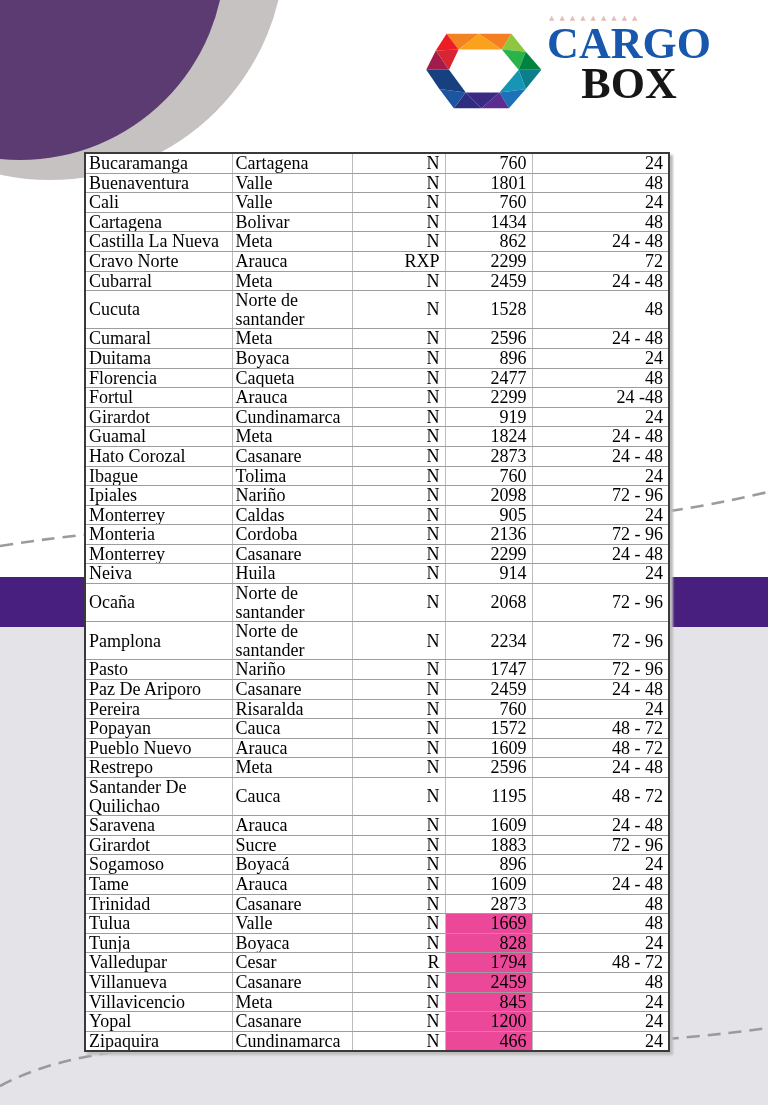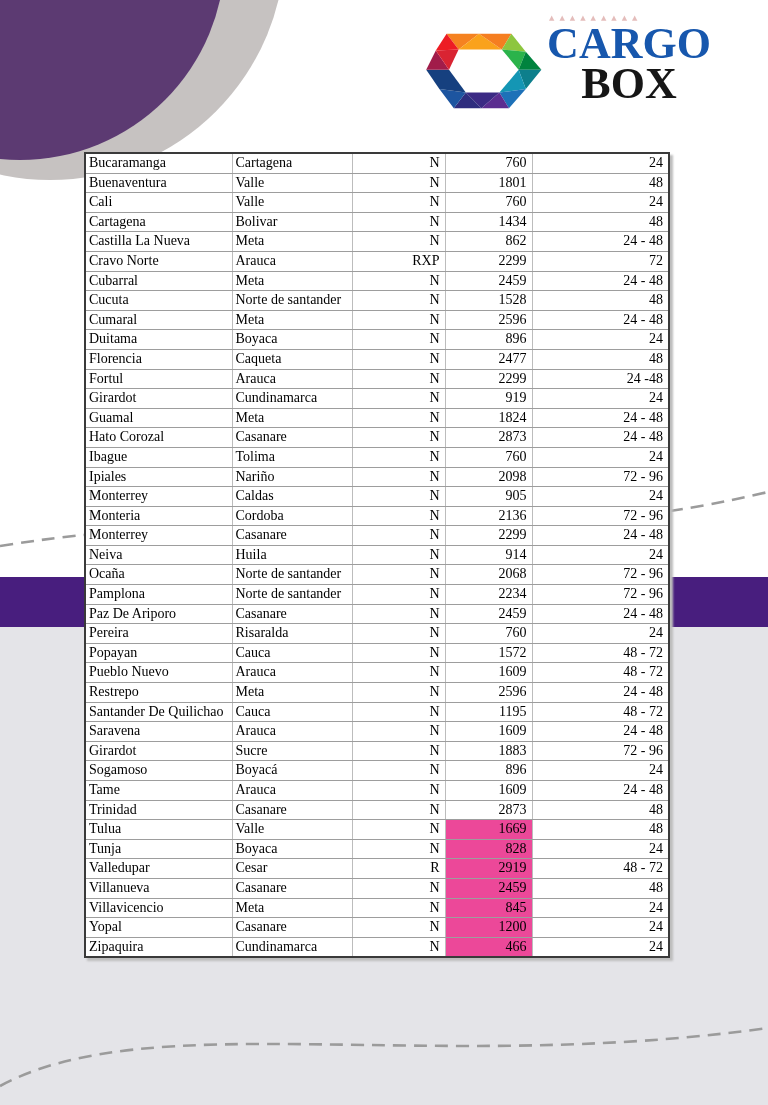--- a/index.html
+++ b/index.html
@@ -25,21 +25,21 @@
   .logo-text{
     position:absolute;left:118px;top:10px;width:172px;text-align:center;
     font-family:Liberation Serif, serif;font-weight:bold;line-height:40px;
   }
   .logo-word{font-size:44px;letter-spacing:0px;display:block;}
   
   .tbl-wrap{position:absolute;left:84px;top:152px;z-index:2;}
   table{
     border-collapse:collapse;table-layout:fixed;width:584px;background:#fff;
     border:2px solid #3a3a3a;box-shadow:3px 3px 2px #bdbdbd;
-    font-family:"Liberation Serif", serif;font-size:14px;color:#000;
+    font-family:"Liberation Serif", serif;font-size:18px;color:#000;
   }
   td{
     border-bottom:1px solid #9d9d9d;border-right:1px solid #bcbcbc;
     line-height:18.6px;padding:0 2px;vertical-align:middle;overflow:hidden;
   }
   td:last-child{border-right:none;}
   td.txt{text-align:left;padding-left:3px;}
   td.num{text-align:right;padding-right:5px;}
   td.shaded{background:#ec4899;}
   col.c-city{width:147px;}
@@ -259,20 +259,27 @@
           <td class="num">72 - 96</td>
         </tr>
         <tr>
           <td class="txt">Pamplona</td>
           <td class="txt">Norte de santander</td>
           <td class="num">N</td>
           <td class="num">2234</td>
           <td class="num">72 - 96</td>
         </tr>
         <tr>
+          <td class="txt">Pasto</td>
+          <td class="txt">Nariño</td>
+          <td class="num">N</td>
+          <td class="num">1747</td>
+          <td class="num">72 - 96</td>
+        </tr>
+        <tr>
           <td class="txt">Paz De Ariporo</td>
           <td class="txt">Casanare</td>
           <td class="num">N</td>
           <td class="num">2459</td>
           <td class="num">24 - 48</td>
         </tr>
         <tr>
           <td class="txt">Pereira</td>
           <td class="txt">Risaralda</td>
           <td class="num">N</td>
@@ -353,21 +360,21 @@
           <td class="txt">Tunja</td>
           <td class="txt">Boyaca</td>
           <td class="num">N</td>
           <td class="num shaded">828</td>
           <td class="num">24</td>
         </tr>
         <tr>
           <td class="txt">Valledupar</td>
           <td class="txt">Cesar</td>
           <td class="num">R</td>
-          <td class="num shaded">2919</td>
+          <td class="num shaded">1794</td>
           <td class="num">48 - 72</td>
         </tr>
         <tr>
           <td class="txt">Villanueva</td>
           <td class="txt">Casanare</td>
           <td class="num">N</td>
           <td class="num shaded">2459</td>
           <td class="num">48</td>
         </tr>
         <tr>

